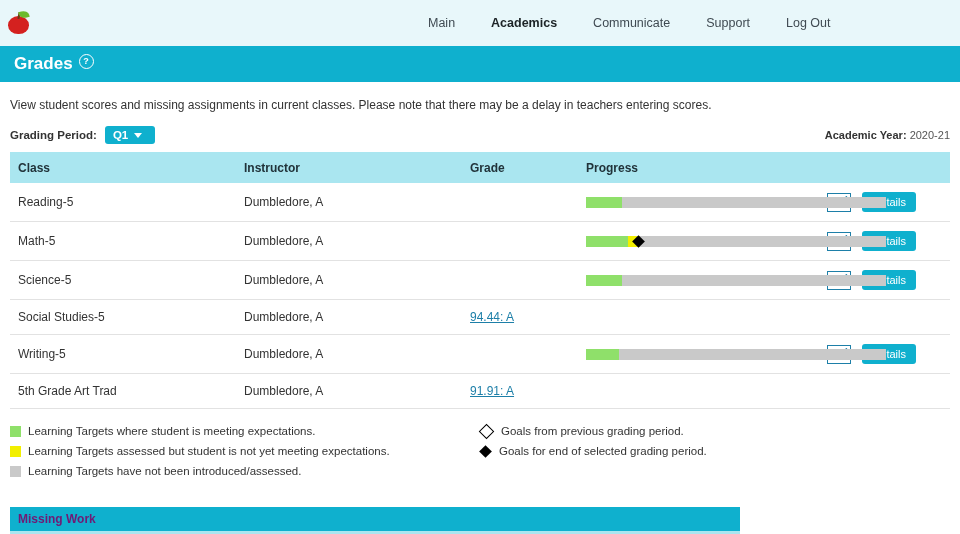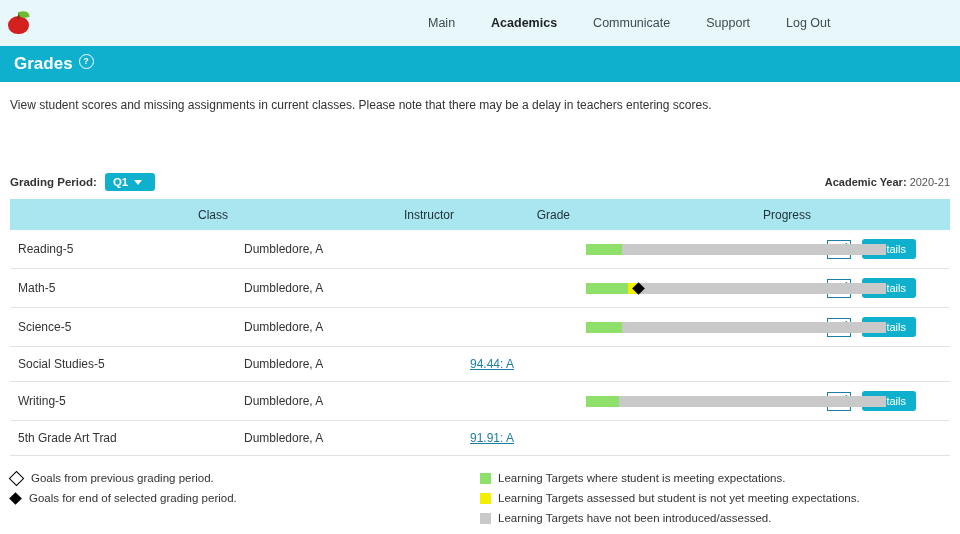--- a/index.html
+++ b/index.html
@@ -133,21 +133,20 @@
   .intro {
     font-size: 12px;
     color: #333;
     padding: 16px 0 14px 0;
   }
   .period-row {
     display: flex;
     align-items: center;
     justify-content: space-between;
     padding-bottom: 8px;
-    margin-top: 47px;
   }
   .period-left {
     display: flex;
     align-items: center;
     gap: 8px;
     font-size: 11.5px;
     font-weight: bold;
     color: #333;
   }
   .dropdown {
@@ -179,22 +178,22 @@
   
   table.grades {
     width: 100%;
     border-collapse: collapse;
     table-layout: fixed;
   }
   table.grades thead th {
     background: #aae6f0;
     color: #21333a;
     font-size: 12px;
-    font-weight: normal;
-    text-align: right;
+    font-weight: bold;
+    text-align: left;
     padding: 6px 8px;
     height: 19px;
   }
   table.grades tbody td {
     border-bottom: 1px solid #e2e2e2;
     padding: 9px 8px;
     font-size: 12px;
     vertical-align: middle;
     height: 16px;
   }
@@ -478,44 +477,44 @@
         <td>
           <a href="#" class="grade-link">91.91: A</a>
         </td>
         <td></td>
         <td class="actions-cell"></td>
       </tr>
     </tbody>
   </table>
 
   <div class="legend">
-    <div class="legend-col">
-      <div class="legend-row">
-        <span class="diamond-open"></span>
-        <span>Goals from previous grading period.</span>
-      </div>
-      <div class="legend-row">
-        <span class="diamond-solid"></span>
-        <span>Goals for end of selected grading period.</span>
-      </div>
-    </div>
     <div class="legend-col">
       <div class="legend-row">
         <span class="swatch sw-green"></span>
         <span>Learning Targets where student is meeting expectations.</span>
       </div>
       <div class="legend-row">
         <span class="swatch sw-yellow"></span>
         <span>Learning Targets assessed but student is not yet meeting expectations.</span>
       </div>
       <div class="legend-row">
         <span class="swatch sw-gray"></span>
         <span>Learning Targets have not been introduced/assessed.</span>
       </div>
     </div>
+    <div class="legend-col">
+      <div class="legend-row">
+        <span class="diamond-open"></span>
+        <span>Goals from previous grading period.</span>
+      </div>
+      <div class="legend-row">
+        <span class="diamond-solid"></span>
+        <span>Goals for end of selected grading period.</span>
+      </div>
+    </div>
   </div>
 
   <div class="missing-wrap">
     <div class="missing-header">Missing Work</div>
     <table class="missing">
       <thead>
         <tr>
           <th class="mcol-due">Due</th>
           <th class="mcol-class">Class</th>
           <th class="mcol-assign">Assignment</th>

